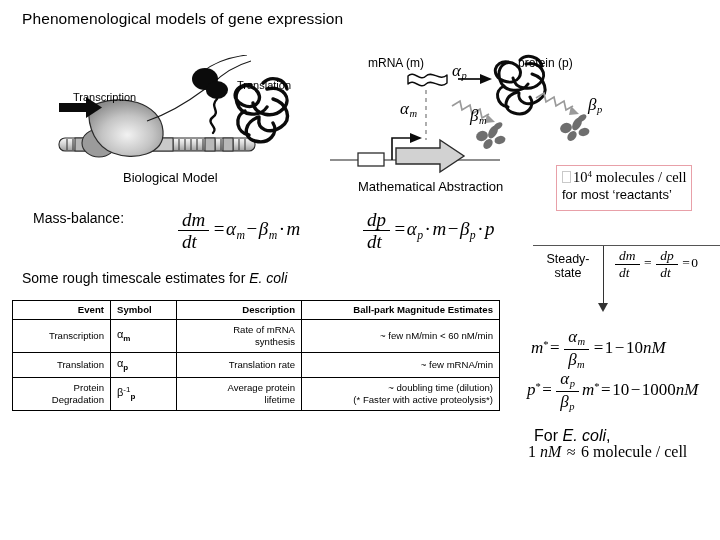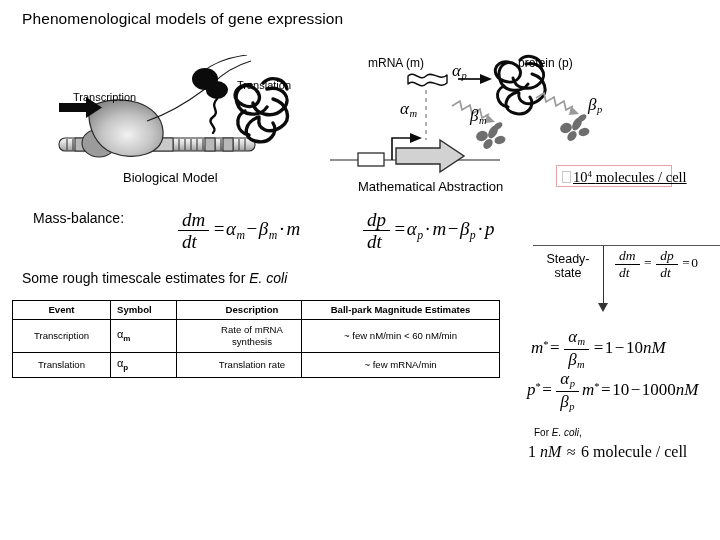--- a/index.html
+++ b/index.html
@@ -58,26 +58,25 @@
     font-size: .62em;
     vertical-align: .52em;
     font-style: normal;
   }
   .gk { font-family: "Liberation Serif", serif; font-style: italic; }
   .op { font-style: normal; padding: 0 1.5px; }
 
   
   #magnitude-callout {
     left: 556px; top: 165px;
-    width: 116px;
+    width: 136px;
     border: 1.6px solid #e8a0a8;
     background: #ffffff;
-    padding: 3px 5px 0 5px;
+    padding: 3px 5px 8px 5px;
     box-sizing: border-box;
-    text-decoration: underline;
   }
   #magnitude-callout .line1 {
     font-family: "Liberation Serif", serif;
     font-size: 14.5px;
     white-space: nowrap;
   }
   #magnitude-callout .line1 .ph {
     display: inline-block;
     width: 7px; height: 10px;
     border: 1px solid #c9c9c9;
@@ -94,21 +93,21 @@
   
   #estimates-table {
     left: 12px; top: 300px;
     border-collapse: collapse;
     font-size: 9.6px;
     background: #fff;
   }
   #estimates-table td, #estimates-table th {
     border: 1.1px solid #000;
     padding: 4px 6px;
-    text-align: center;
+    text-align: right;
     vertical-align: middle;
     font-weight: normal;
     line-height: 1.25;
   }
   #estimates-table thead th {
     font-weight: bold;
     padding-top: 3px; padding-bottom: 3px;
   }
   #estimates-table .c-event { width: 85px; }
   #estimates-table .c-symbol { width: 53px; text-align: left; }
@@ -136,21 +135,21 @@
     left: 598px; top: 303px;
     width: 0; height: 0;
     border-left: 5px solid transparent;
     border-right: 5px solid transparent;
     border-top: 9px solid #333;
   }
   #ss-cond { left: 612px; top: 249px; font-size: 13.5px; }
   #ss-m { left: 531px; top: 328px; font-size: 17px; }
   #ss-p { left: 527px; top: 370px; font-size: 17px; }
 
-  #ecoli-label { left: 534px; top: 427px; font-size: 10px; }
+  #ecoli-label { left: 534px; top: 427px; font-size: 16px; }
   #ecoli-eq { left: 528px; top: 444px; font-size: 16px; }
 
   
   #bio-figure { left: 55px; top: 55px; }
   #math-figure { left: 330px; top: 52px; }
 
   .fig-caption { font-size: 13px; white-space: nowrap; }
   #bio-caption  { left: 123px; top: 170px; }
   #math-caption { left: 358px; top: 179px; }
 
@@ -334,20 +333,21 @@
 <div class="abs math" style="left:588px; top:96px; font-size:17px;">
   <span class="gk">β</span><span class="sub">p</span>
 </div>
 
 <div class="abs fig-caption" id="math-caption">Mathematical Abstraction</div>
 
 <div class="abs" id="magnitude-callout">
   <div class="line1">
     <span class="ph"></span><span>10</span><span class="sup">4</span> <span>molecules / cell</span>
   </div>
+  <div class="line2">for most ‘reactants’</div>
 </div>
 
 <div class="abs lbl-big" id="mass-balance-label">Mass-balance:</div>
 
 <div class="abs math" id="eq-dm">
   <span class="frac"><span class="num">dm</span><span class="den">dt</span></span><span class="op">=</span><span class="gk">α</span><span class="sub">m</span><span class="op">−</span><span class="gk">β</span><span class="sub">m</span><span class="op">·</span>m
 </div>
 
 <div class="abs math" id="eq-dp">
   <span class="frac"><span class="num">dp</span><span class="den">dt</span></span><span class="op">=</span><span class="gk">α</span><span class="sub">p</span><span class="op">·</span>m<span class="op">−</span><span class="gk">β</span><span class="sub">p</span><span class="op">·</span>p
@@ -372,20 +372,29 @@
       <td class="c-symbol"><span>α</span><span class="s-sub">m</span></td>
       <td class="c-desc">Rate of mRNA synthesis</td>
       <td class="c-est">~ few nM/min &lt; 60 nM/min</td>
     </tr>
     <tr>
       <td class="c-event">Translation</td>
       <td class="c-symbol"><span>α</span><span class="s-sub">p</span></td>
       <td class="c-desc">Translation rate</td>
       <td class="c-est">~ few mRNA/min</td>
     </tr>
+    <tr>
+      <td class="c-event">Protein Degradation</td>
+      <td class="c-symbol"><span>β</span><span class="s-sup">-1</span><span class="s-sub">p</span></td>
+      <td class="c-desc">Average protein lifetime</td>
+      <td class="c-est">
+        <span>~ doubling time (dilution)</span><br>
+        <span>(* Faster with active proteolysis*)</span>
+      </td>
+    </tr>
   </tbody>
 </table>
 
 <div class="abs" id="ss-hline"></div>
 <div class="abs" id="ss-vline"></div>
 <div class="abs" id="ss-arrowhead"></div>
 
 <div class="abs" id="ss-label">
   <span>Steady-</span><br>
   <span>state</span>

